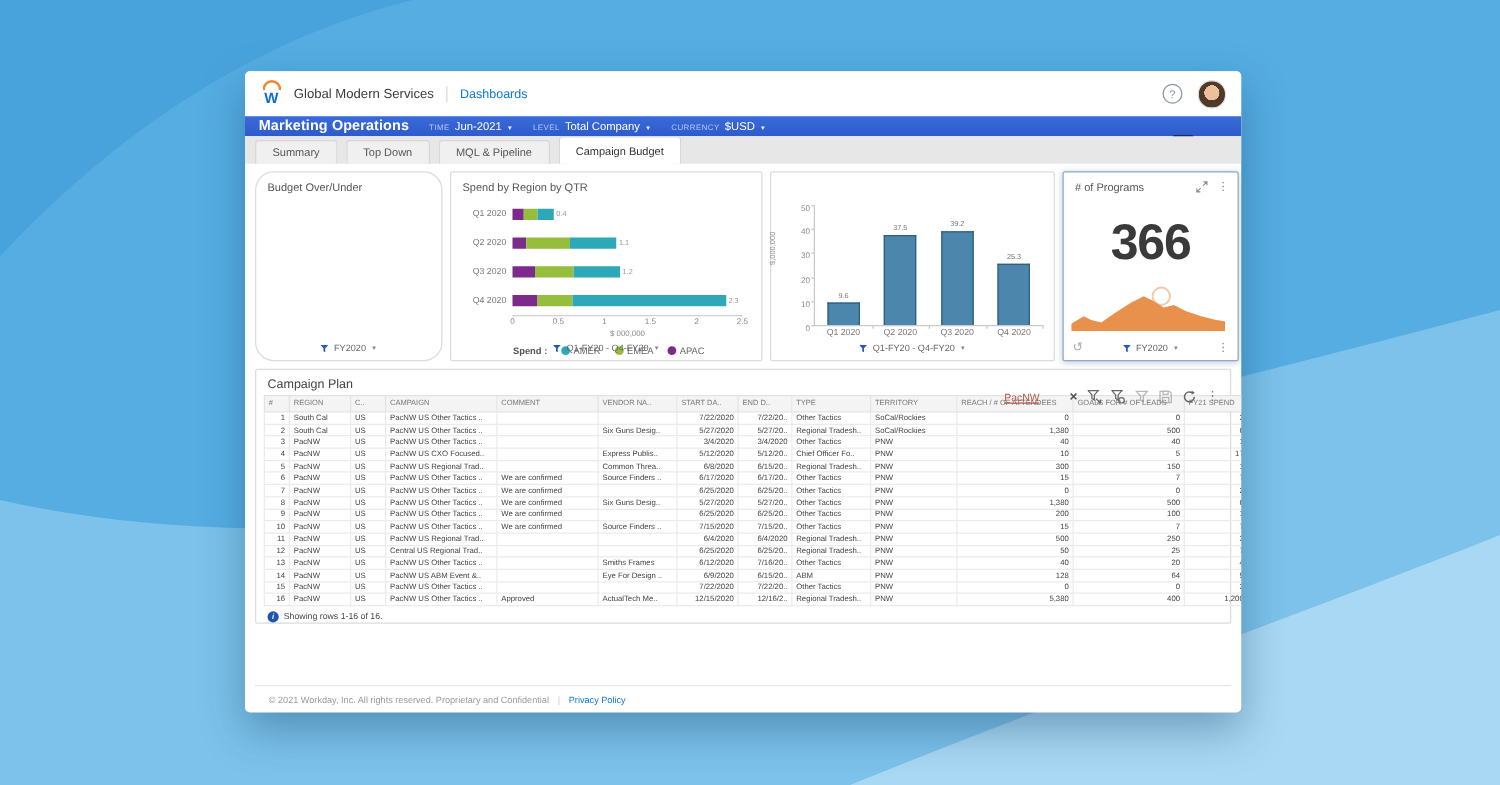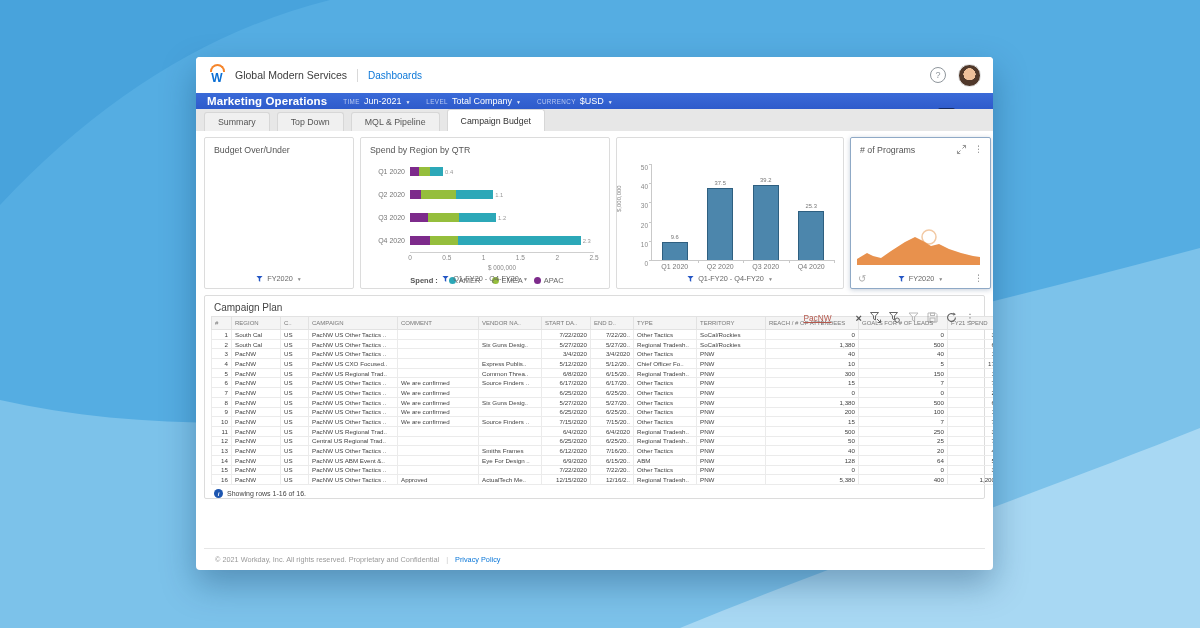--- a/index.html
+++ b/index.html
@@ -196,21 +196,21 @@
       <div class="tab">Summary</div>
       <div class="tab">Top Down</div>
       <div class="tab">MQL &amp; Pipeline</div>
       <div class="tab active">Campaign Budget</div>
     </div>
 
   <div class="content">
 
     <div class="cards">
 
-      <div class="card" style="width:148px;">
+      <div class="card" style="width:148px;border-radius:15px;">
         <div class="card-title">Budget Over/Under</div>
         <div class="card-footer">
           <svg class="funnel" viewBox="0 0 8 8">
               <path d="M0.5,0.5 h7 l-2.7,3 v3.6 l-1.6,-0.9 v-2.7 z" fill="#2456C4"></path>
             </svg>
           <span>FY2020</span>
           <span class="caret" style="color:#888;">▼</span>
         </div>
       </div>
 
@@ -331,20 +331,21 @@
       </div>
 
       <div class="card selected" style="width:139px;">
         <div class="card-title"># of Programs</div>
         <div class="corner-ics">
           <svg width="11" height="11" viewBox="0 0 15 15">
               <path d="M9.2,2 H13 V5.8 M13,2 L8.8,6.2 M5.8,13 H2 V9.2 M2,13 L6.2,8.8" fill="none" stroke="#888" stroke-width="1.2"></path>
             </svg>
           <span class="kebab">⋮</span>
         </div>
+        <div class="big-num">366</div>
         <svg class="spark" id="spark" viewBox="0 0 123 40" preserveAspectRatio="none">
             <circle cx="72" cy="12" r="7" fill="none" stroke="#F2C9A4" stroke-width="1.5"></circle>
             <polygon points="0,34 10,28 16,31 24,33 34,26 48,17 58,12 66,16 74,21 82,19 92,24 104,28 116,31 123,32 123,40 0,40" fill="#E8914D"></polygon>
           </svg>
         <div class="pf-left">↺</div>
         <div class="card-footer">
           <svg class="funnel" viewBox="0 0 8 8">
               <path d="M0.5,0.5 h7 l-2.7,3 v3.6 l-1.6,-0.9 v-2.7 z" fill="#2456C4"></path>
             </svg>
           <span>FY2020</span>

